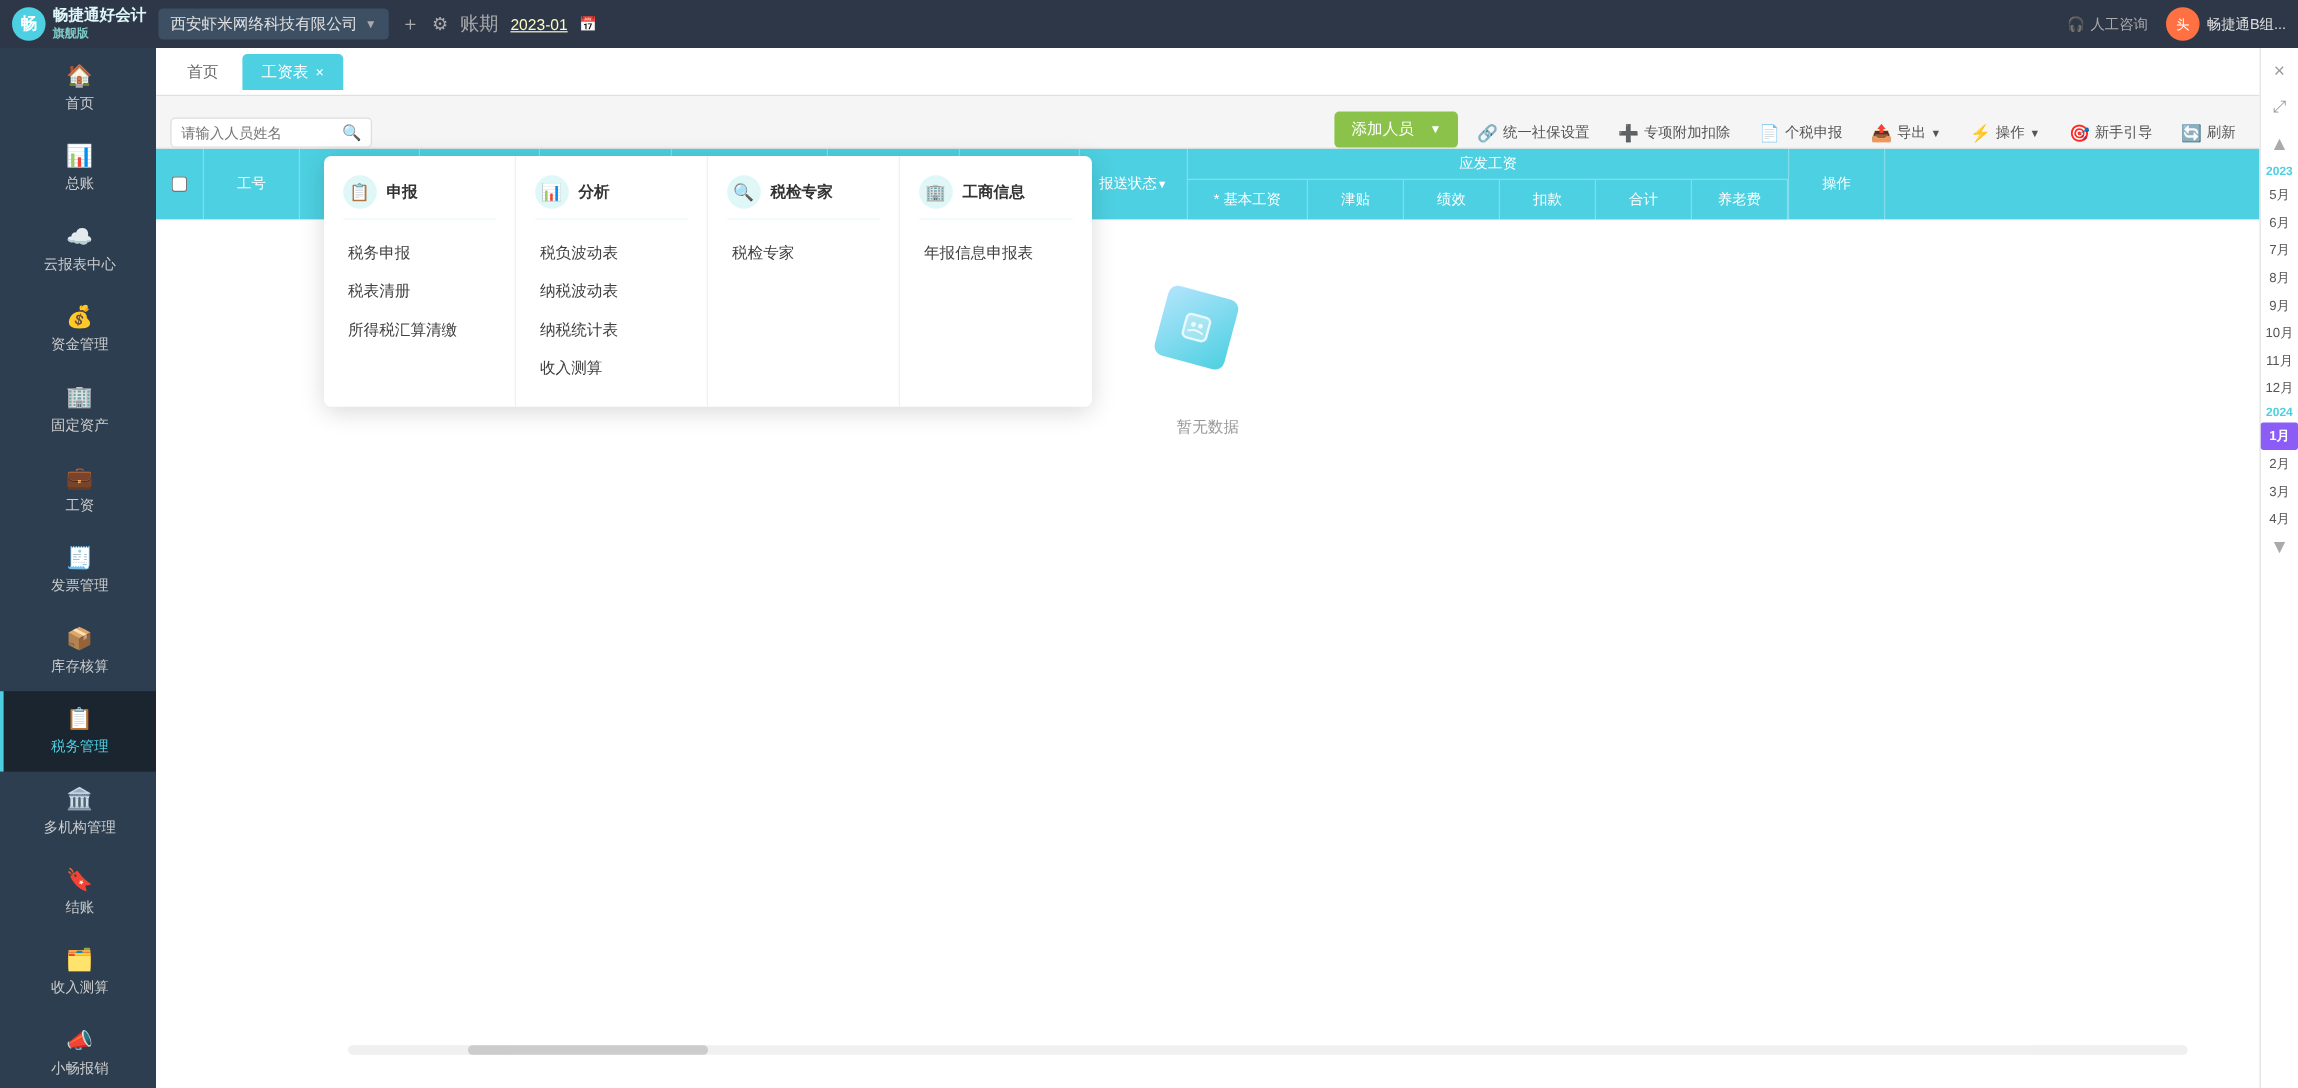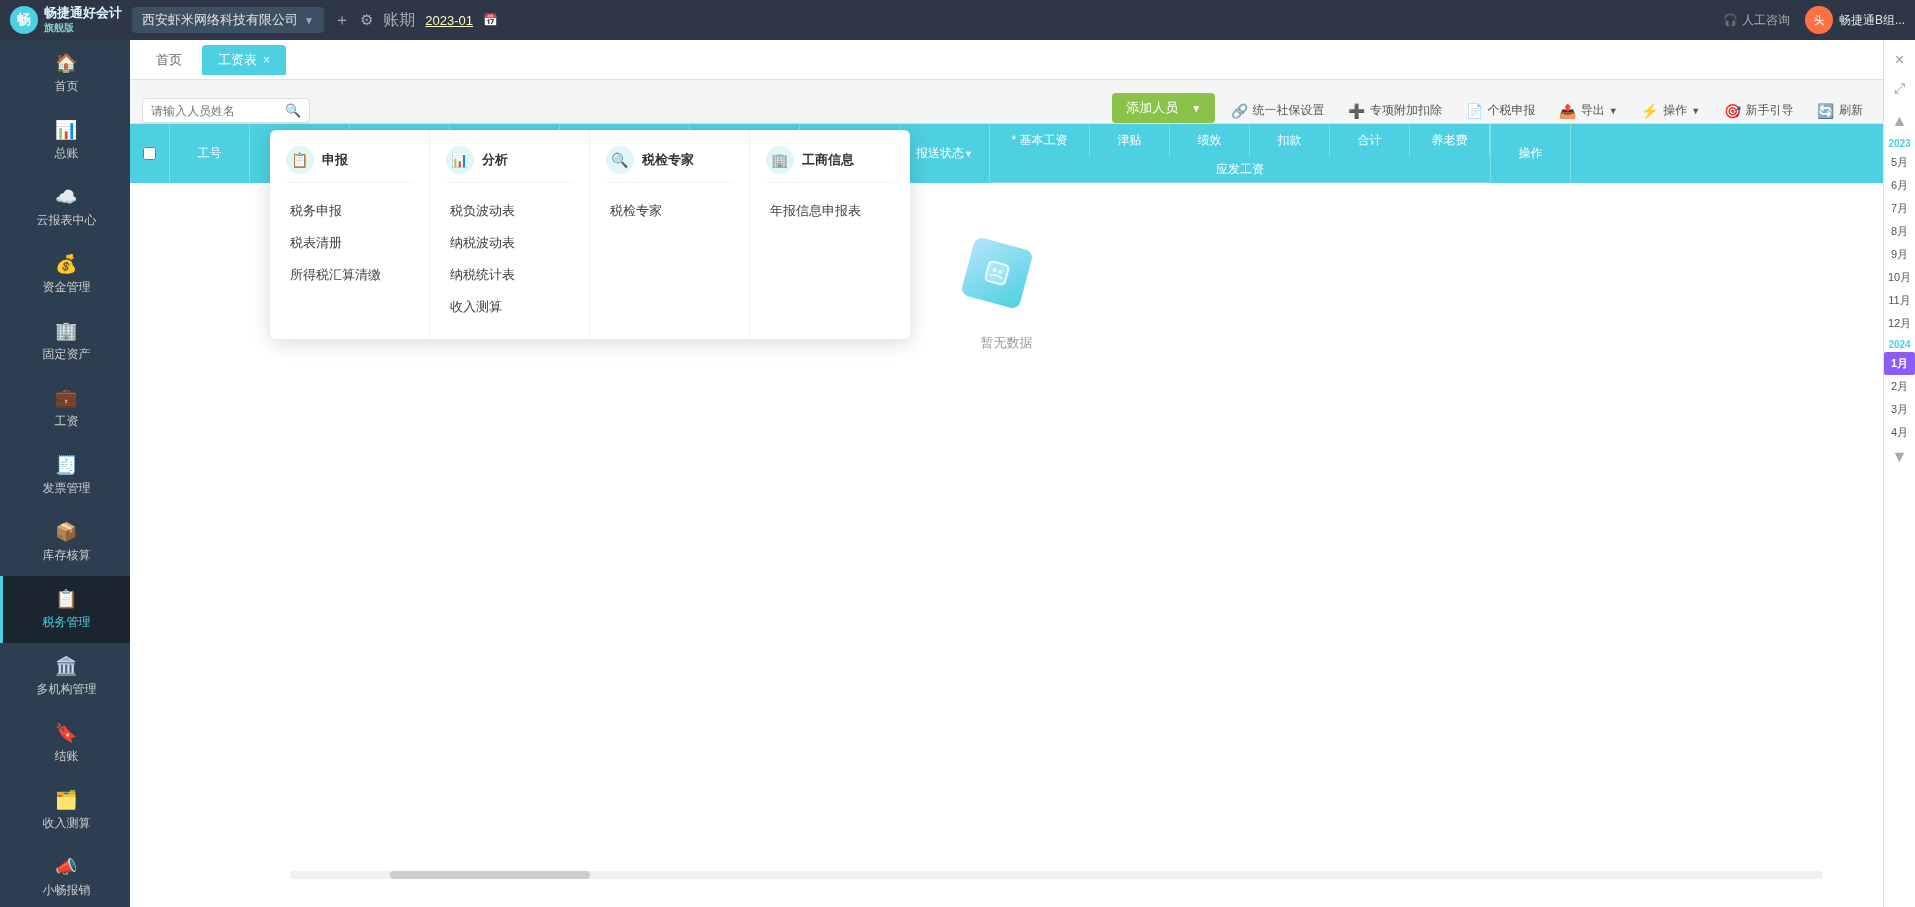--- a/index.html
+++ b/index.html
@@ -126,21 +126,21 @@
       color: #4dd0e1; font-size: 14px;
     }
     .dropdown-item {
       padding: 7px 4px; cursor: pointer; color: #404040; font-size: 13px;
       border-radius: 3px;
     }
 
     
     .empty-state {
       display: flex; flex-direction: column; align-items: center; 
-      flex: 1; gap: 11px; padding: 60px;
+      flex: 1; gap: 24px; padding: 60px;
     }
     .empty-icon {
       width: 80px; height: 80px;
       position: relative;
     }
     .empty-icon-cube {
       width: 60px; height: 60px;
       background: linear-gradient(135deg, #b3e5fc, #4dd0e1);
       border-radius: 8px; transform: rotate(15deg);
       display: flex; align-items: center; justify-content: center;
@@ -366,41 +366,41 @@
         <div class="th" style="width:100px;">
           <span>* 人员状态</span>
           <span style="font-size:9px;">▼</span>
         </div>
         <div class="th" style="width:90px;">
           <span>报送状态</span>
           <span style="font-size:9px;">▼</span>
         </div>
 
         <div style="display:flex; flex-direction:column; background:#4dd0e1; border-right:1px solid rgba(255,255,255,0.3);">
+          <div style="text-align:center; padding:4px 8px; font-size:12px; color:#fff; border-bottom:1px solid rgba(255,255,255,0.3);">应发工资</div>
           <div style="display:flex;">
             <div class="th" style="width:100px;">
               <span>* 基本工资</span>
             </div>
             <div class="th" style="width:80px;">
               <span>津贴</span>
             </div>
             <div class="th" style="width:80px;">
               <span>绩效</span>
             </div>
             <div class="th" style="width:80px;">
               <span>扣款</span>
             </div>
             <div class="th" style="width:80px;">
               <span>合计</span>
             </div>
             <div class="th" style="width:80px;">
               <span>养老费</span>
             </div>
           </div>
-          <div style="text-align:center; padding:4px 8px; font-size:12px; color:#fff; border-bottom:1px solid rgba(255,255,255,0.3);">应发工资</div>
         </div>
         <div class="th" style="width:80px;">
           <span>操作</span>
         </div>
       </div>
 
       <div class="table-body">
         <div class="empty-state">
           <div class="empty-icon">
             <div class="empty-icon-cube">

